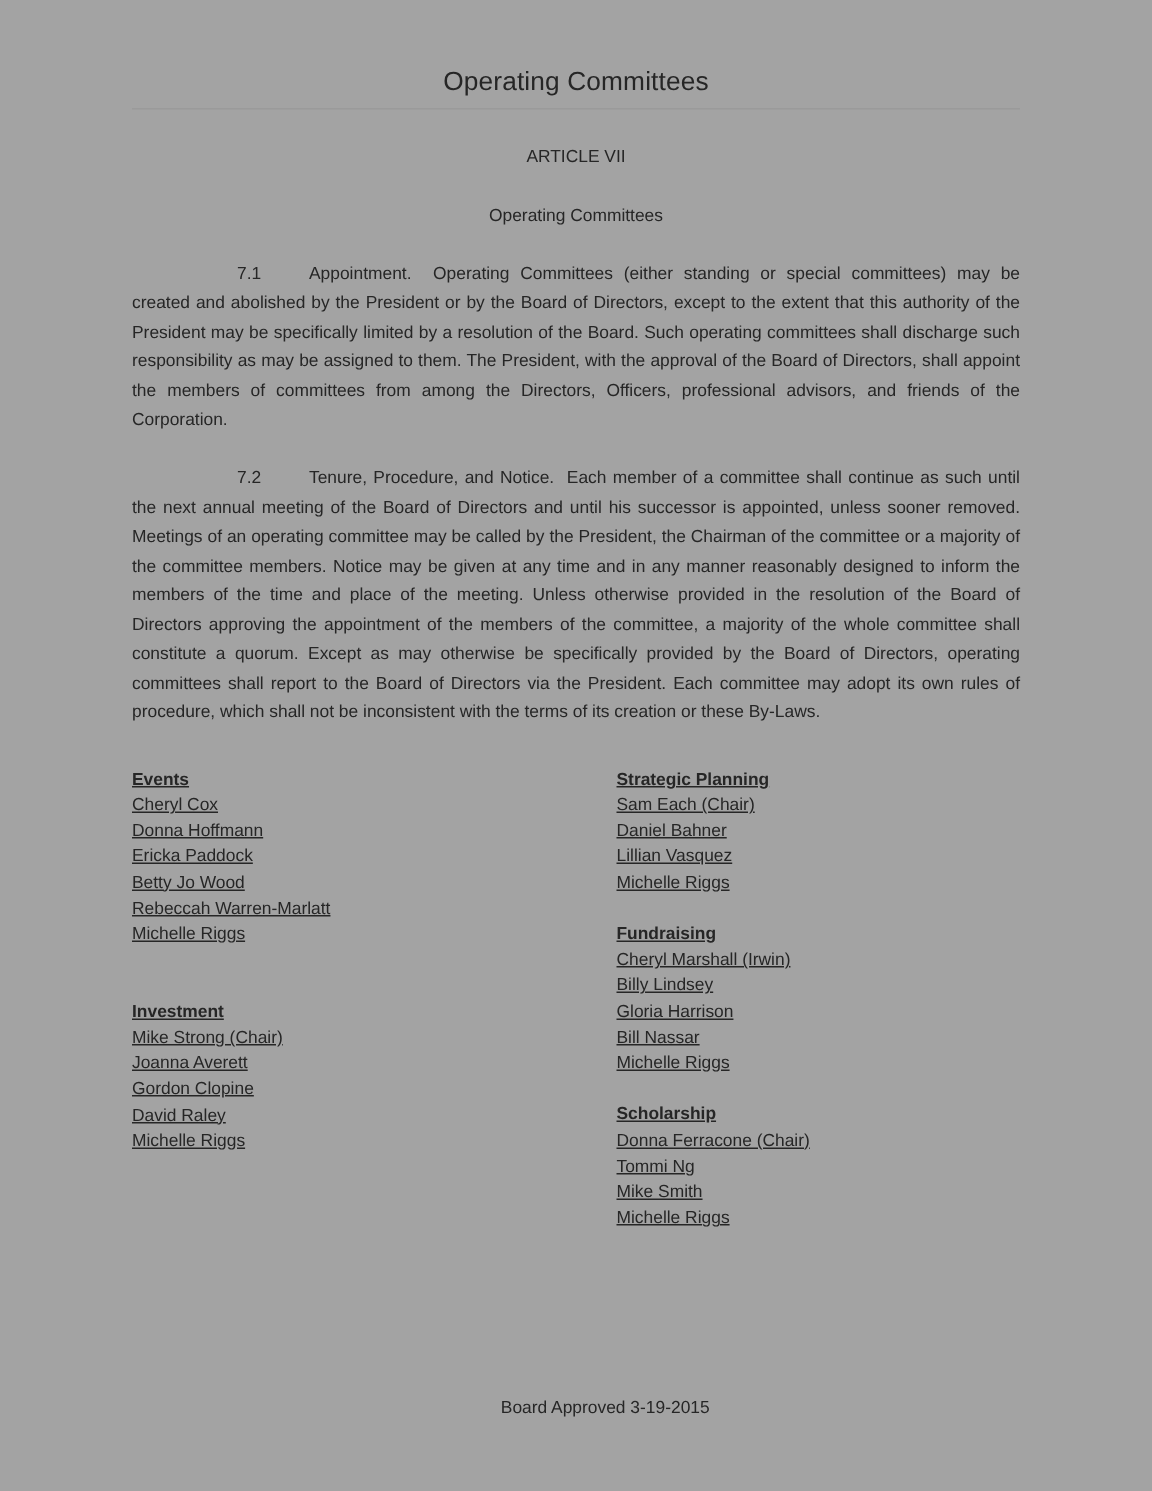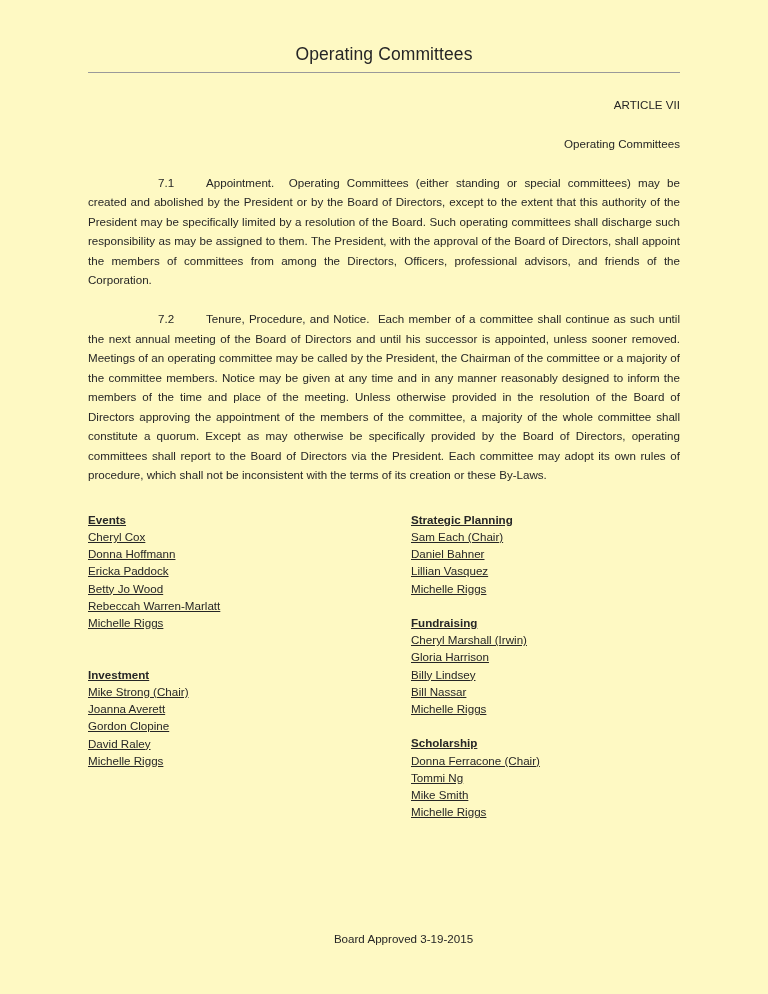--- a/index.html
+++ b/index.html
@@ -13,21 +13,21 @@
     font-family: "Liberation Sans", sans-serif;
     color: #262626;
     -webkit-font-smoothing: antialiased;
   }
   .page {
     position: relative;
     width: 768px;
     height: 994px;
     box-sizing: border-box;
     padding: 0 88px;
-    background: #fef9c3;
+    background: #a3a3a3;
   }
   .doc-title {
     margin: 0;
     padding-top: 44px;
     text-align: center;
     font-size: 17.5px;
     font-weight: normal;
     letter-spacing: 0.1px;
     color: #262626;
     line-height: 1.25;
@@ -36,21 +36,21 @@
     margin-top: 6px;
     height: 1px;
     background: #9a9a9a;
     border: 0;
     width: 100%;
   }
   .body-text {
     font-size: 11.6px;
     line-height: 19.5px;
     color: #262626;
-    text-align: right;
+    text-align: center;
   }
   .article-label {
     margin-top: 22px;
   }
   .section-label {
     margin-top: 19.5px;
   }
   .para {
     margin-top: 19.5px;
     text-align: justify;
@@ -162,22 +162,22 @@
         <div class="cmt-member">Daniel Bahner</div>
         <div class="cmt-member">Lillian Vasquez</div>
         <div class="cmt-member">Michelle Riggs</div>
       </div>
 
       <div class="gap-1"></div>
 
       <div class="cmt-block">
         <div class="cmt-title">Fundraising</div>
         <div class="cmt-member">Cheryl Marshall (Irwin)</div>
+        <div class="cmt-member">Billy Lindsey</div>
         <div class="cmt-member">Gloria Harrison</div>
-        <div class="cmt-member">Billy Lindsey</div>
         <div class="cmt-member">Bill Nassar</div>
         <div class="cmt-member">Michelle Riggs</div>
       </div>
 
       <div class="gap-1"></div>
 
       <div class="cmt-block">
         <div class="cmt-title">Scholarship</div>
         <div class="cmt-member">Donna Ferracone (Chair)</div>
         <div class="cmt-member">Tommi Ng</div>

